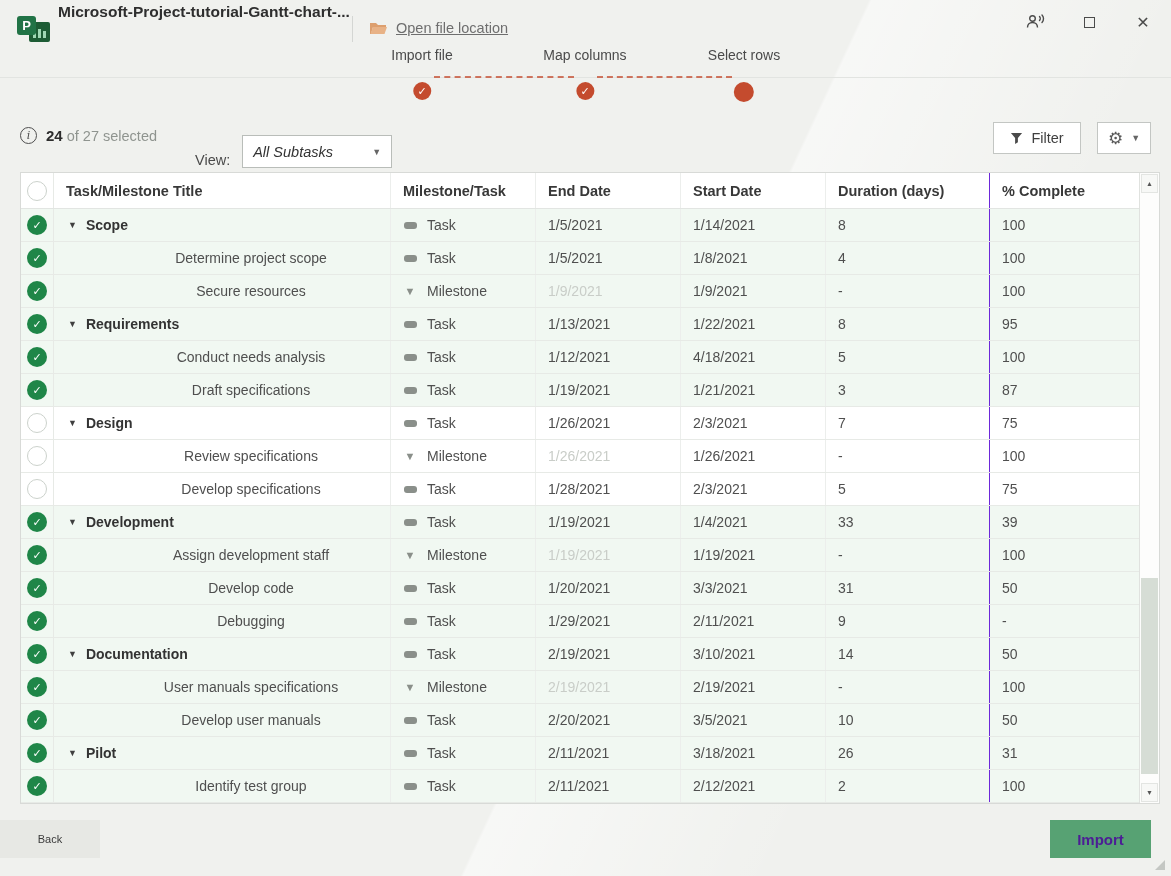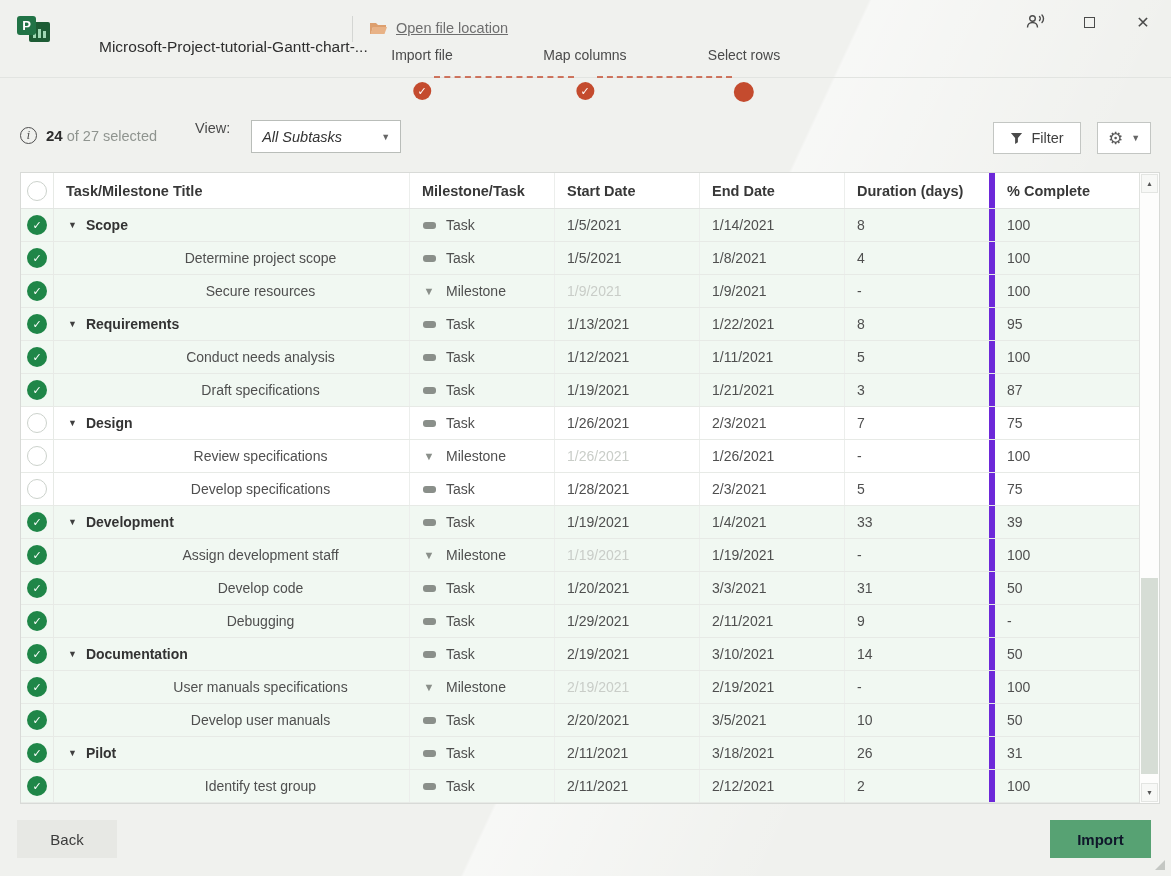--- a/index.html
+++ b/index.html
@@ -22,21 +22,21 @@
   
   .titlebar{position:absolute;top:0;left:0;right:0;height:62px;}
   .app-icon{position:absolute;left:17px;top:14px;width:34px;height:30px;}
   .app-icon .sheet{position:absolute;left:12px;top:8px;width:21px;height:20px;background:#1d5c35;border-radius:2px;}
   .app-icon .sheet i{position:absolute;bottom:4px;background:#9fd7b4;width:3px;}
   .app-icon .sheet i:nth-child(1){left:4px;height:5px;}
   .app-icon .sheet i:nth-child(2){left:9px;height:9px;}
   .app-icon .sheet i:nth-child(3){left:14px;height:7px;}
   .app-icon .tile{position:absolute;left:0;top:2px;width:19px;height:19px;background:#217346;border-radius:3px;
     color:#fff;font-weight:bold;font-size:13px;line-height:19px;text-align:center;}
-  .win-title{position:absolute;left:58px;top:38px;font-size:15.5px;font-weight:normal;color:#2e2e2e;max-width:300px;white-space:nowrap;margin-left:41px;}
+  .win-title{position:absolute;left:58px;top:3px;font-size:15.5px;font-weight:bold;color:#2e2e2e;max-width:300px;white-space:nowrap;}
   .title-divider{position:absolute;left:352px;top:16px;width:1px;height:26px;background:#d4d6d3;}
   .open-loc{position:absolute;left:369px;top:20px;display:flex;align-items:center;gap:8px;cursor:pointer;}
   .open-loc .label{font-size:14.5px;color:#6e6e6e;text-decoration:underline;}
   .win-controls{position:absolute;right:14px;top:8px;display:flex;align-items:center;gap:26px;}
   .wc{width:28px;height:28px;display:flex;align-items:center;justify-content:center;cursor:pointer;color:#4b4b4b;}
   .wc .sq{width:11px;height:11px;border:1.3px solid #4b4b4b;}
   .wc.close{font-size:16px;}
   
   .step-line{position:absolute;left:0;right:0;top:77px;height:1px;background:#e2e4e1;}
   .step-dash{position:absolute;top:76px;height:0;border-top:2px dashed var(--accent);opacity:.75;}
@@ -46,21 +46,21 @@
     color:#fff;font-size:11px;line-height:18px;text-align:center;}
   .step.done .step-circle::after{content:"✓";}
   .step.current .step-circle{width:20px;height:20px;}
   
   .toolbar{position:absolute;left:20px;right:20px;top:120px;height:38px;}
   .info-wrap{position:absolute;left:0;top:7px;display:flex;align-items:center;gap:9px;}
   .info-icon{width:17px;height:17px;border:1.4px solid #4f4f4f;border-radius:50%;color:#4f4f4f;
     font-family:"DejaVu Serif",serif;font-style:italic;font-size:11px;line-height:15px;text-align:center;}
   .sel-count{font-size:14.5px;color:#8f948f;}
   .sel-count b{color:#2c2c2c;font-size:15px;}
-  .view-wrap{position:absolute;left:175px;top:0;display:flex;align-items:flex-start;gap:21px;height:36px;}
+  .view-wrap{position:absolute;left:175px;top:12px;display:flex;align-items:flex-end;gap:12px;height:36px;}
   .view-label{font-size:14.5px;color:#4a4a4a;}
   .dropdown{width:150px;height:33px;background:#fff;border:1px solid #b9bdb9;display:flex;align-items:center;
     padding:0 10px;cursor:pointer;font-style:italic;}
   .dropdown .val{font-size:14.5px;color:#333;flex:1;}
   .caret-down{font-size:9px;color:#666;}
   .right-tools{position:absolute;right:0;top:2px;display:flex;gap:16px;}
   .btn-filter{width:88px;height:32px;background:#fff;border:1px solid #c3c6c3;display:flex;align-items:center;
     justify-content:center;gap:8px;font-size:14.5px;color:#3f3f3f;cursor:pointer;}
   .btn-gear{width:54px;height:32px;background:#fff;border:1px solid #c3c6c3;display:flex;align-items:center;
     justify-content:center;gap:8px;cursor:pointer;}
@@ -71,21 +71,21 @@
   .tinner{position:absolute;left:0;top:0;right:20px;bottom:0;display:flex;flex-direction:column;}
   .thead{display:flex;height:38px;border-bottom:1px solid #e2e5e2;align-items:center;background:#fff;}
   .thead .cell{font-weight:bold;font-size:14.5px;color:#383838;}
   .trow{display:flex;height:33px;border-bottom:1px solid #e7eae6;align-items:center;}
   .trow.sel{background:var(--row-selected);}
   .trow.unsel{background:#fff;}
   .cell{height:100%;display:flex;align-items:center;padding-left:12px;font-size:14px;color:#4f4f4f;overflow:hidden;}
   .c-check{width:33px;justify-content:center;padding-left:0;border-right:1px solid #e7eae6;flex:none;}
   .c-title{flex:1;}
   .c-type,.c-start,.c-end,.c-dur{width:145px;flex:none;border-left:1px solid #eceeec;}
-  .c-comp{width:150px;flex:none;border-left:6px solid #6d28d9;}
+  .c-comp{width:150px;flex:none;border-left:1px solid #6d28d9;margin-left:19px;}
   .rowcheck{width:20px;height:20px;border-radius:50%;flex:none;cursor:pointer;}
   .sel .rowcheck, .rowcheck.empty{border:1.4px solid #ccd2cc;background:transparent;}
   .sel .rowcheck{border:none;background:var(--check-green);color:#fff;font-size:11px;line-height:20px;text-align:center;}
   .sel .rowcheck::after{content:"✓";}
   .unsel .rowcheck{border:1.4px solid #ccd2cc;}
   .exp-caret{font-size:9px;color:#3f3f3f;margin-right:9px;display:none;}
   .parent .exp-caret{display:inline;}
   .parent .c-title{padding-left:14px;}
   .parent .title-text{font-weight:bold;color:#333;}
   .child .c-title{padding-left:58px;justify-content:center;}
@@ -94,24 +94,24 @@
   .type-icon.tri{color:#8a8f8a;font-size:11px;line-height:1;}
   .muted{color:#c9cdc8;}
   
   .vscroll{position:absolute;top:0;bottom:0;right:0;width:20px;border-left:1px solid #e0e2df;background:#fdfdfc;}
   .sbtn{position:absolute;left:1px;right:1px;height:19px;border:1px solid #e3e5e2;background:#f7f8f6;
     display:flex;align-items:center;justify-content:center;font-size:7px;color:#555;cursor:pointer;}
   .sbtn.up{top:1px;}
   .sbtn.down{bottom:1px;}
   .sthumb{position:absolute;left:1px;right:1px;top:405px;height:196px;background:#d6ddd5;cursor:grab;}
   
-  .btn-back{position:absolute;left:17px;top:820px;width:100px;height:38px;background:#e7e8e4;border:none;
-    font-family:inherit;font-size:15px;color:#3b3b3b;cursor:pointer;}
+  .btn-back{position:absolute;left:0;top:820px;width:100px;height:38px;background:#e7e8e4;border:none;
+    font-family:inherit;font-size:11px;color:#3b3b3b;cursor:pointer;}
   .btn-import{position:absolute;left:1050px;top:820px;width:101px;height:38px;background:var(--import-green);border:none;
-    font-family:inherit;font-size:15px;font-weight:bold;color:#0f172a;cursor:pointer;}
+    font-family:inherit;font-size:15px;font-weight:bold;color:#4c1d95;cursor:pointer;}
   .resize-grip{position:absolute;right:6px;bottom:6px;width:0;height:0;
     border-left:10px solid transparent;border-bottom:10px solid #b9bdb8;opacity:.8;}
 </style>
 </head>
 <body>
 
 <div class="titlebar">
   <div class="app-icon">
     <div class="sheet">
         <i></i>
@@ -188,22 +188,22 @@
 </div>
 
 <div class="table">
   <div class="tinner">
     <div class="thead">
       <div class="cell c-check">
           <span class="rowcheck empty"></span>
         </div>
       <div class="cell c-title">Task/Milestone Title</div>
       <div class="cell c-type">Milestone/Task</div>
+      <div class="cell c-end">End Date</div>
       <div class="cell c-start">Start Date</div>
-      <div class="cell c-end">End Date</div>
       <div class="cell c-dur">Duration (days)</div>
       <div class="cell c-comp">% Complete</div>
     </div>
     <div>
         <div class="trow sel parent">
     <div class="cell c-check">
             <span class="rowcheck"></span>
           </div>
     <div class="cell c-title">
       <span class="exp-caret">▼</span>
@@ -275,21 +275,21 @@
           </div>
     <div class="cell c-title">
 
       <span class="title-text">Conduct needs analysis</span>
     </div>
     <div class="cell c-type">
       <span class="type-icon bar"></span>
       <span class="type-text">Task</span>
     </div>
     <div class="cell c-start">1/12/2021</div>
-    <div class="cell c-end">1/11/2021</div>
+    <div class="cell c-end">4/18/2021</div>
     <div class="cell c-dur">5</div>
     <div class="cell c-comp">100</div>
   </div>
         <div class="trow sel child">
     <div class="cell c-check">
             <span class="rowcheck"></span>
           </div>
     <div class="cell c-title">
 
       <span class="title-text">Draft specifications</span>

